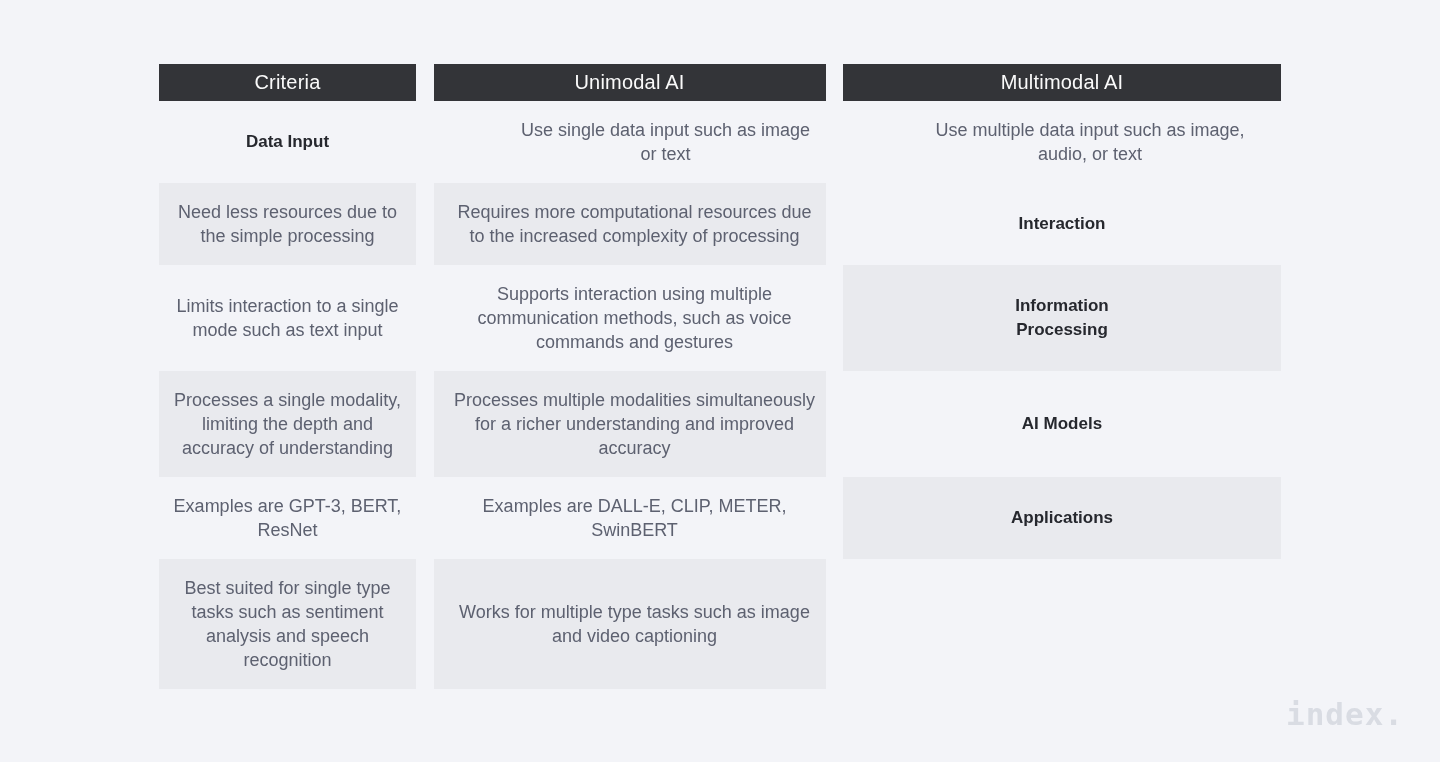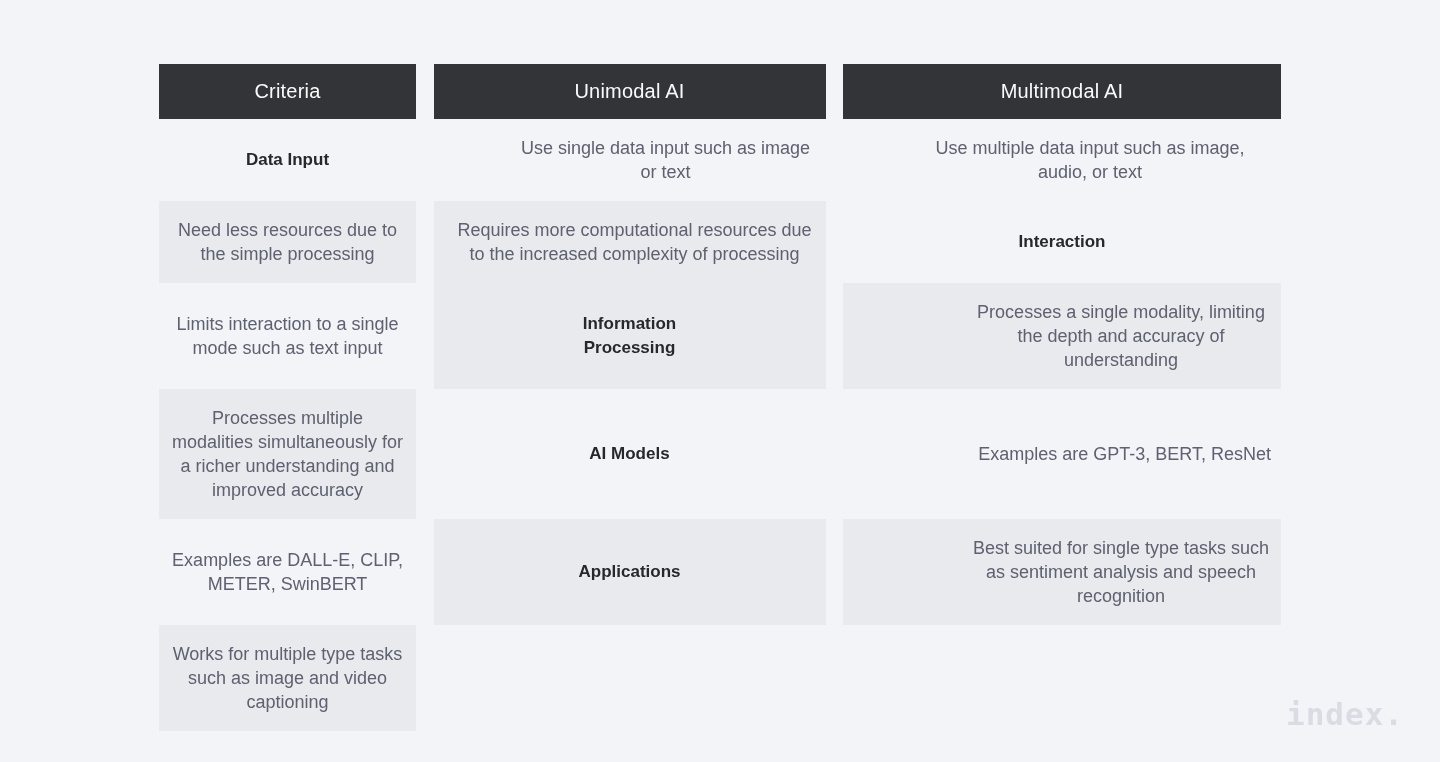--- a/index.html
+++ b/index.html
@@ -16,21 +16,21 @@
     position: absolute;
     left: 159px;
     top: 64px;
     width: 1122px;
     display: grid;
     grid-template-columns: 257px 392px 438px;
     column-gap: 17.5px;
     grid-auto-rows: auto;
   }
   .th {
-    height: 55px;
+    height: 37px;
     background: var(--header-bg, #333438);
     color: var(--header-text, #fafafa);
     font-size: 20px;
     font-weight: 500;
     letter-spacing: 0.2px;
     display: flex;
     align-items: center;
     justify-content: center;
   }
   .cell {
@@ -97,20 +97,23 @@
   <div class="cell c3 striped">
     <span class="inner">Requires more computational resources due to the increased complexity of processing</span>
   </div>
 
   <div class="cell c1">
     <span class="inner">Interaction</span>
   </div>
   <div class="cell c2">
     <span class="inner">Limits interaction to a single mode such as text input</span>
   </div>
+  <div class="cell c3">
+    <span class="inner">Supports interaction using multiple communication methods, such as voice commands and gestures</span>
+  </div>
 
   <div class="cell c1 striped">
     <span class="inner">Information Processing</span>
   </div>
   <div class="cell c2 striped">
     <span class="inner">Processes a single modality, limiting the depth and accuracy of understanding</span>
   </div>
   <div class="cell c3 striped">
     <span class="inner">Processes multiple modalities simultaneously for a richer understanding and improved accuracy</span>
   </div>

